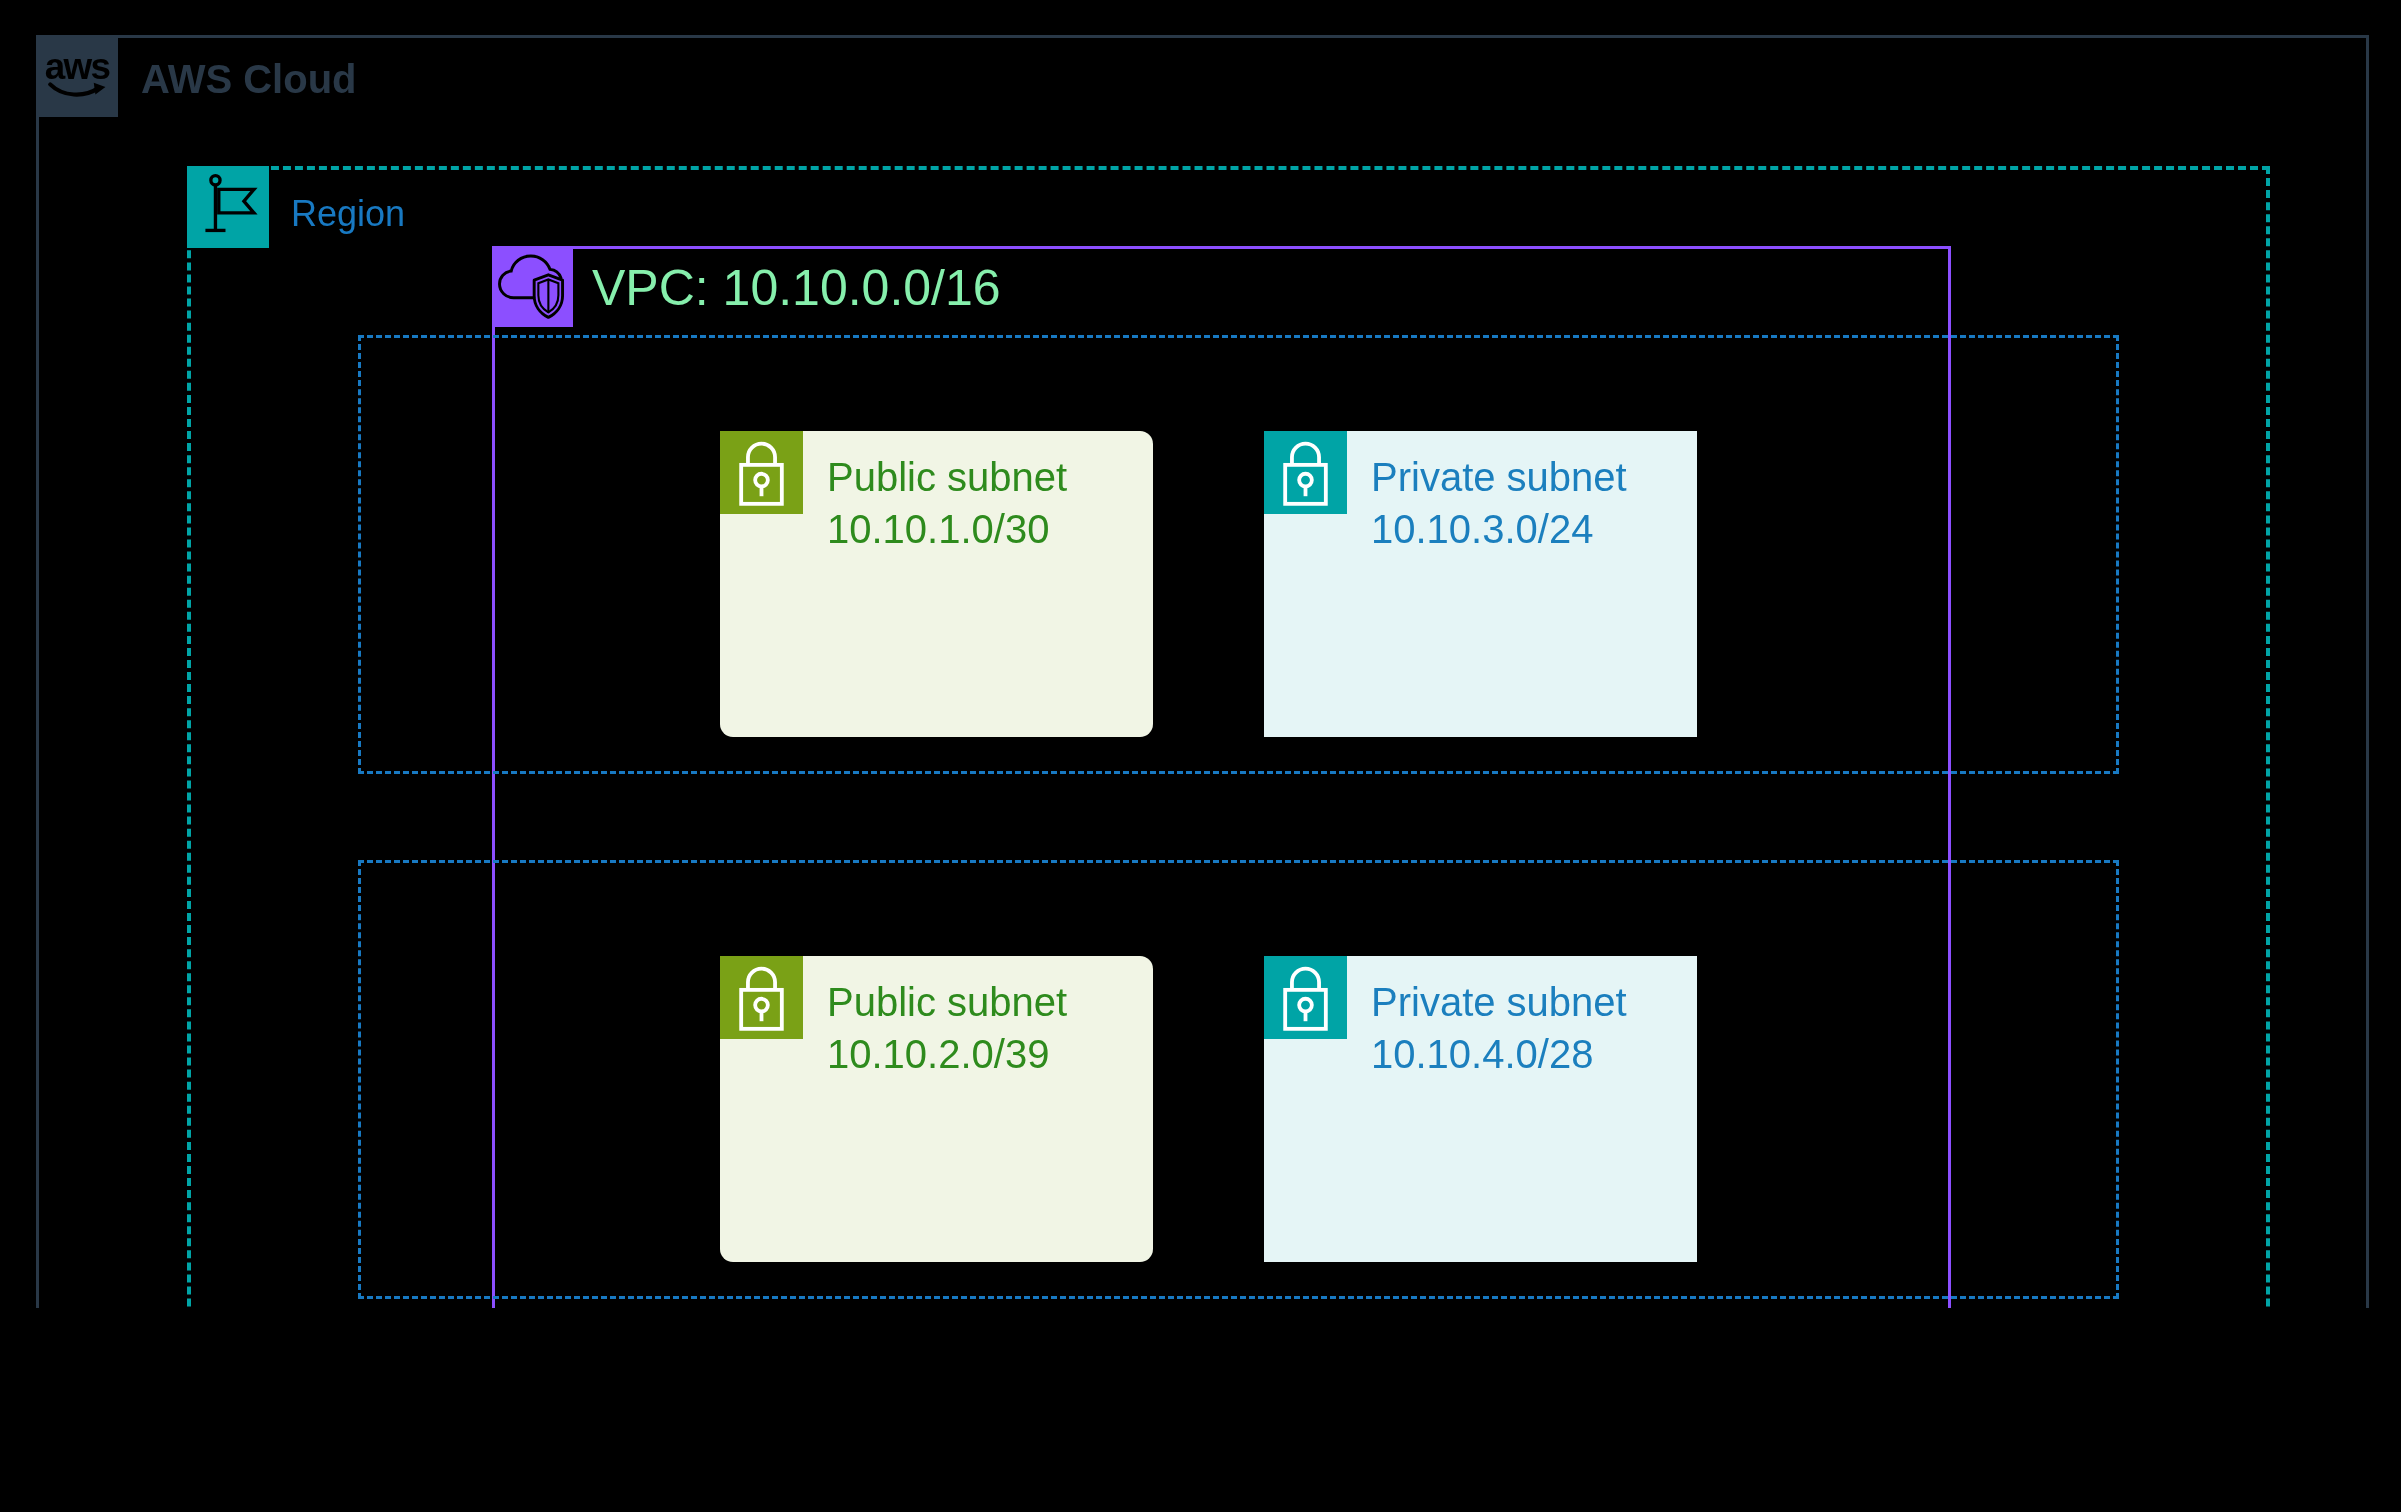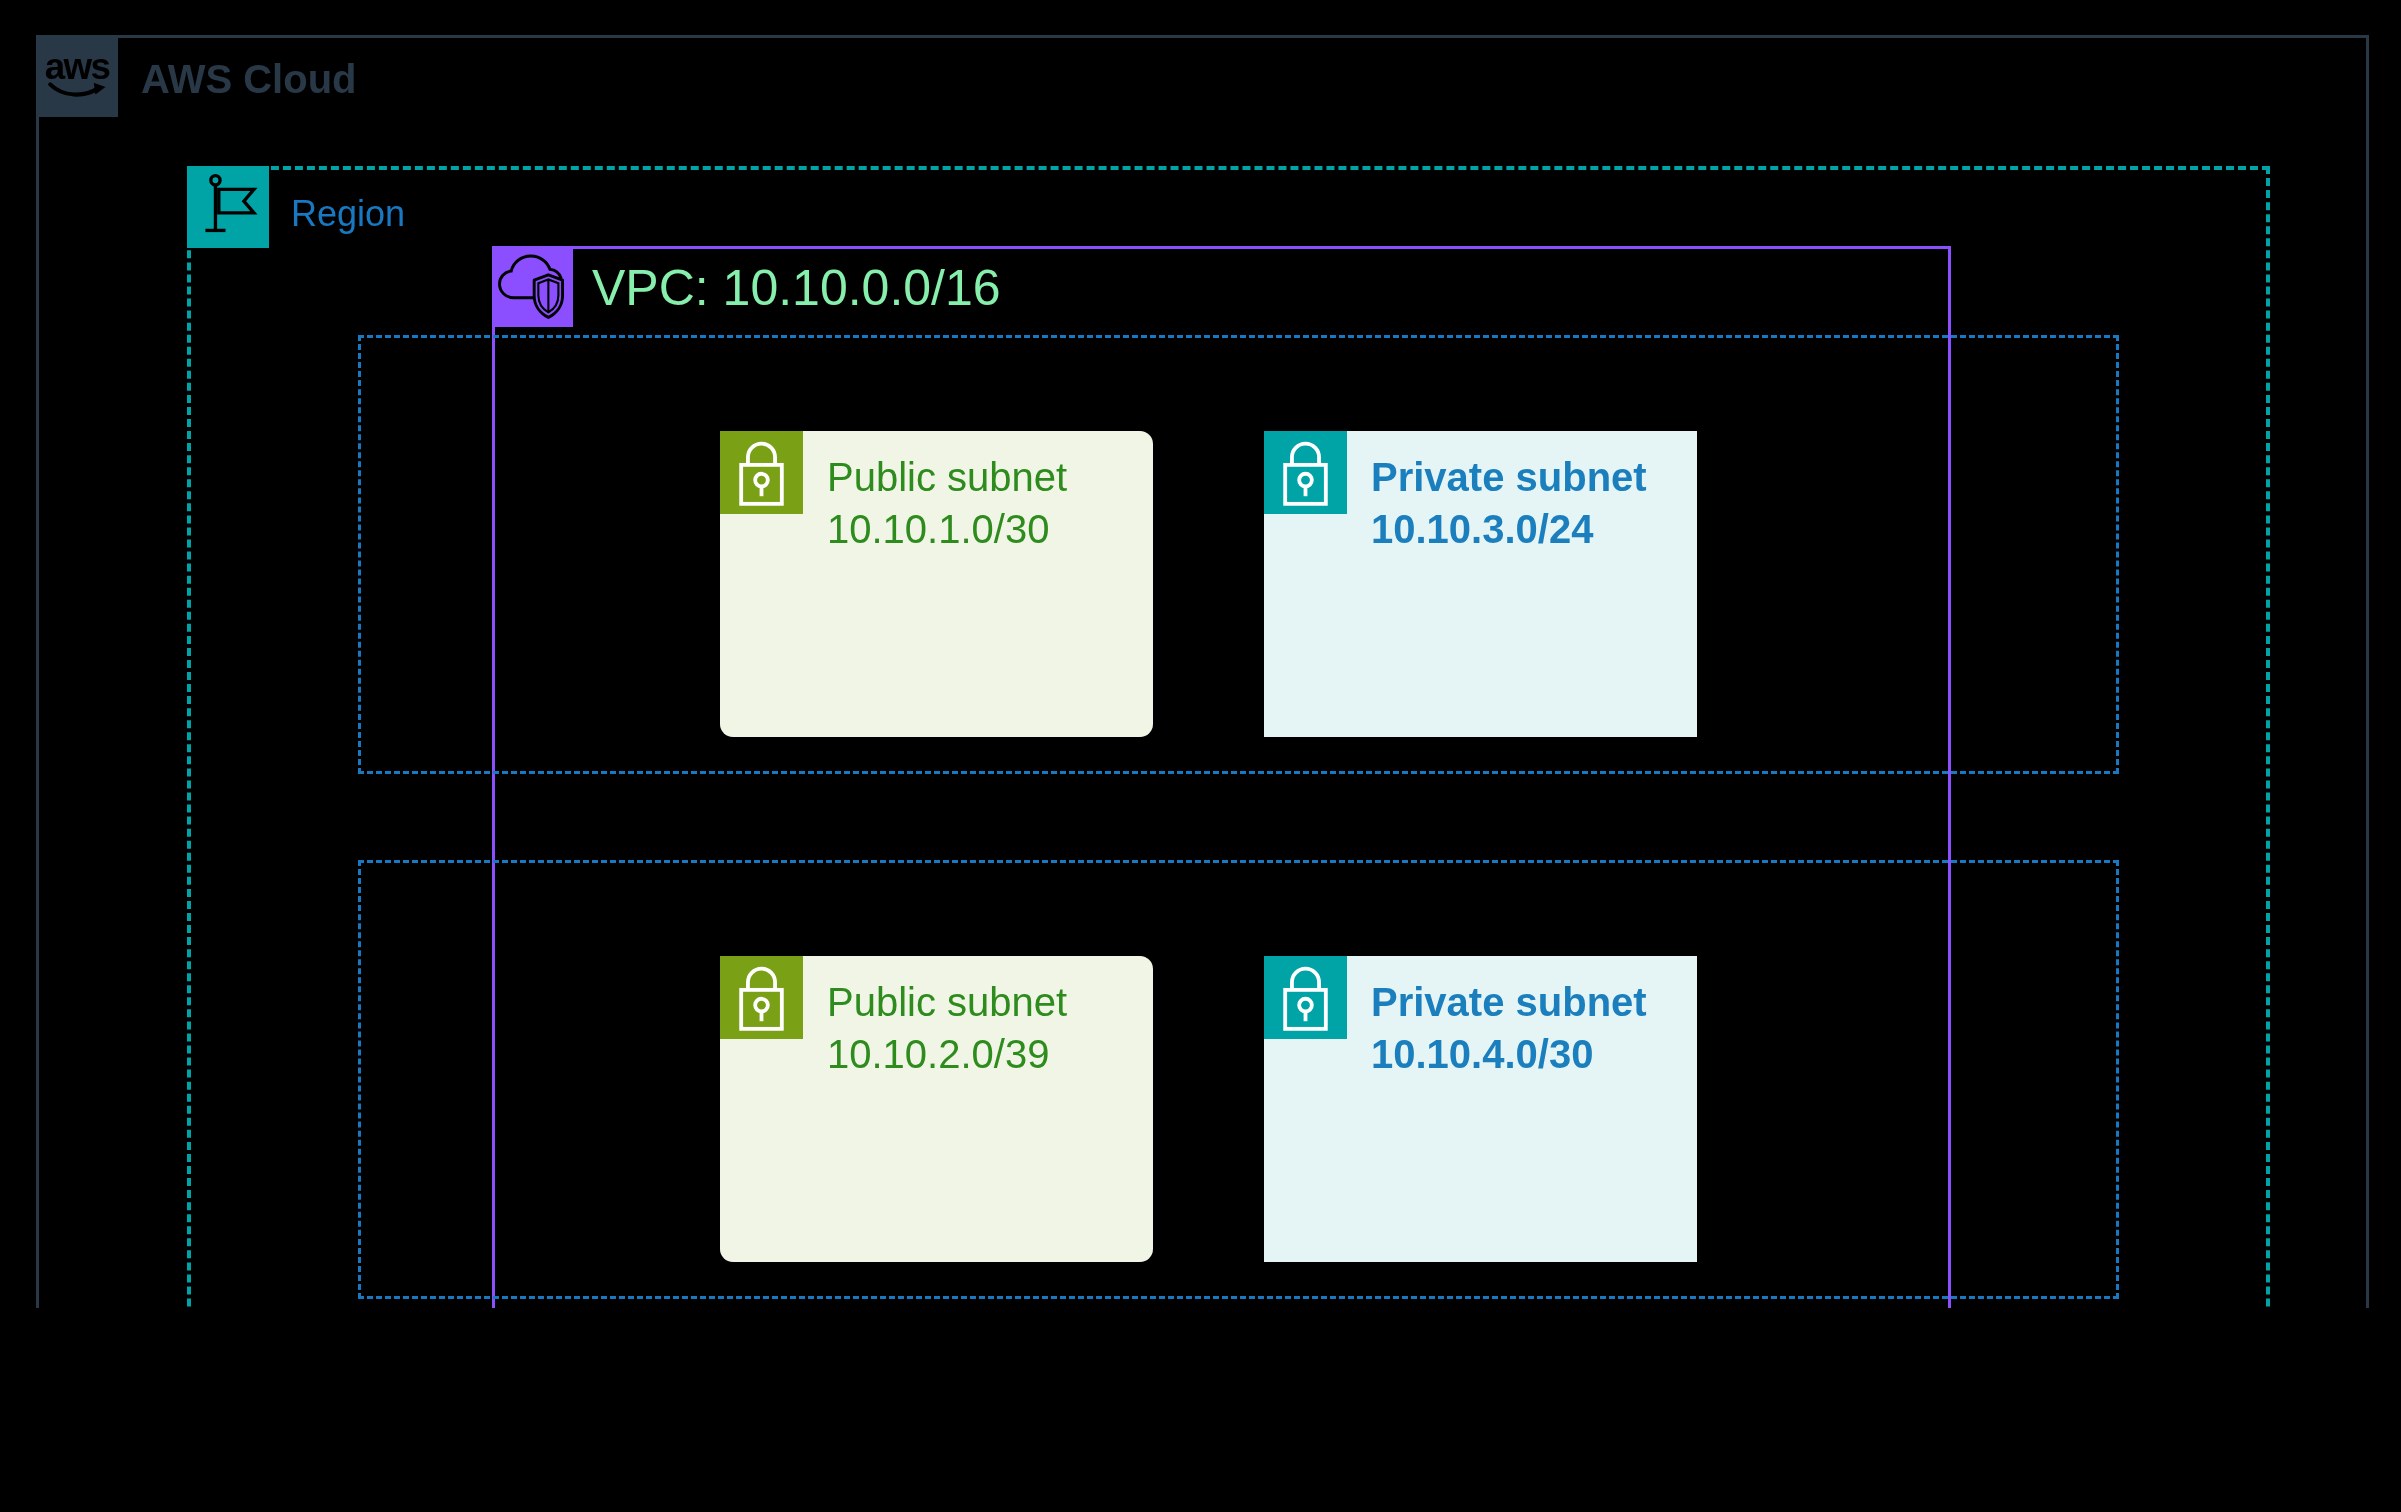--- a/index.html
+++ b/index.html
@@ -36,21 +36,21 @@
   
   .subnet{position:absolute;top:93px;width:433px;height:306px;}
   .subnet.public{left:359px;background:#F1F5E5;border-radius:13px;}
   .subnet.private{left:903px;background:#E5F5F6;}
   .subnet-icon{position:absolute;left:0;top:0;width:83px;height:83px;}
   .subnet.public .subnet-icon{background:#7AA116;}
   .subnet.private .subnet-icon{background:#00A4A6;}
   .subnet-icon svg{display:block;width:83px;height:83px;}
   .subnet-text{position:absolute;left:107px;top:20px;font-size:40px;line-height:52px;white-space:nowrap;}
   .subnet.public .subnet-text{color:#2E8B1D;}
-  .subnet.private .subnet-text{color:#1B7FBE;font-weight:bold;}
+  .subnet.private .subnet-text{color:#1B7FBE;}
 </style>
 </head>
 <body>
 
 <div class="canvas">
 
   <div class="aws-cloud">
 
     <div class="aws-logo">
       <svg viewBox="0 0 98 98">
@@ -139,21 +139,21 @@
             <div class="subnet-icon">
               <svg viewBox="0 0 98 98">
                 <path d="M33 40 V31 a16 16 0 0 1 32 0 V40" fill="none" stroke="#ffffff" stroke-width="4.5"></path>
                 <rect x="25" y="40" width="48" height="46" fill="none" stroke="#ffffff" stroke-width="4.5"></rect>
                 <circle cx="49" cy="58" r="7.5" fill="none" stroke="#ffffff" stroke-width="4.5"></circle>
                 <line x1="49" y1="65.5" x2="49" y2="77" stroke="#ffffff" stroke-width="4.5"></line>
               </svg>
             </div>
             <div class="subnet-text">
               <div>Private subnet</div>
-              <div>10.10.4.0/30</div>
+              <div>10.10.4.0/28</div>
             </div>
           </div>
         </div>
 
       </div>
     </div>
   </div>
 </div>
 
 

